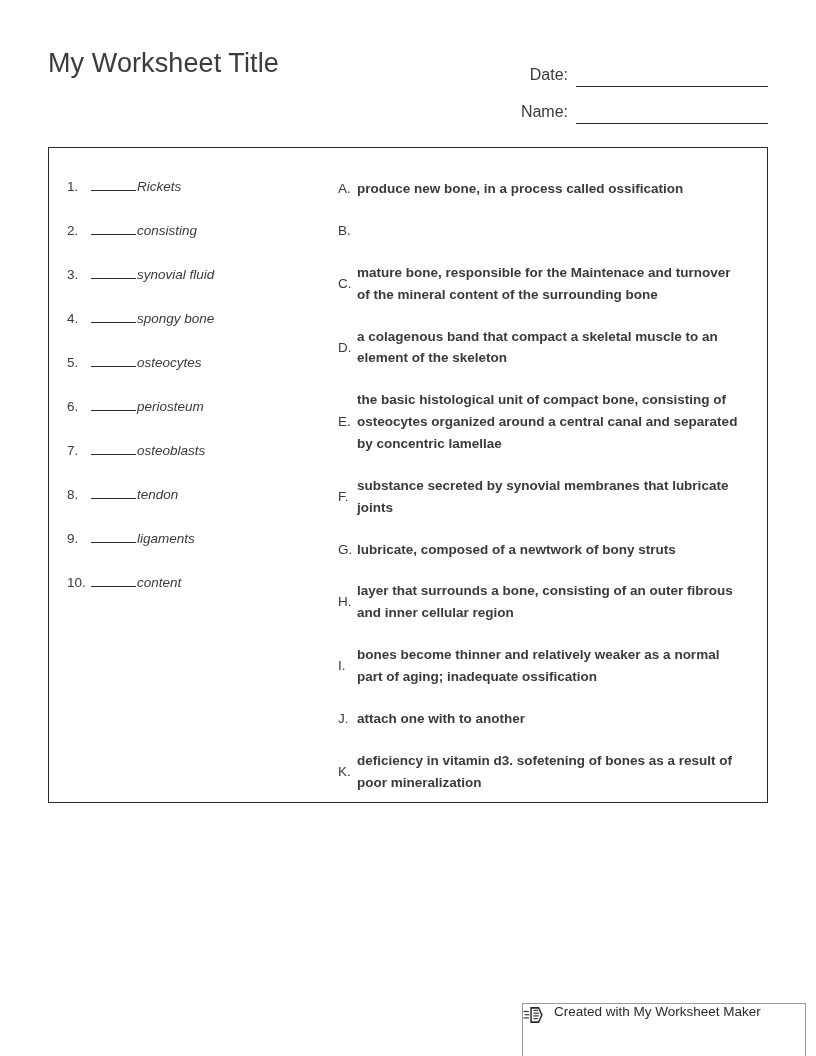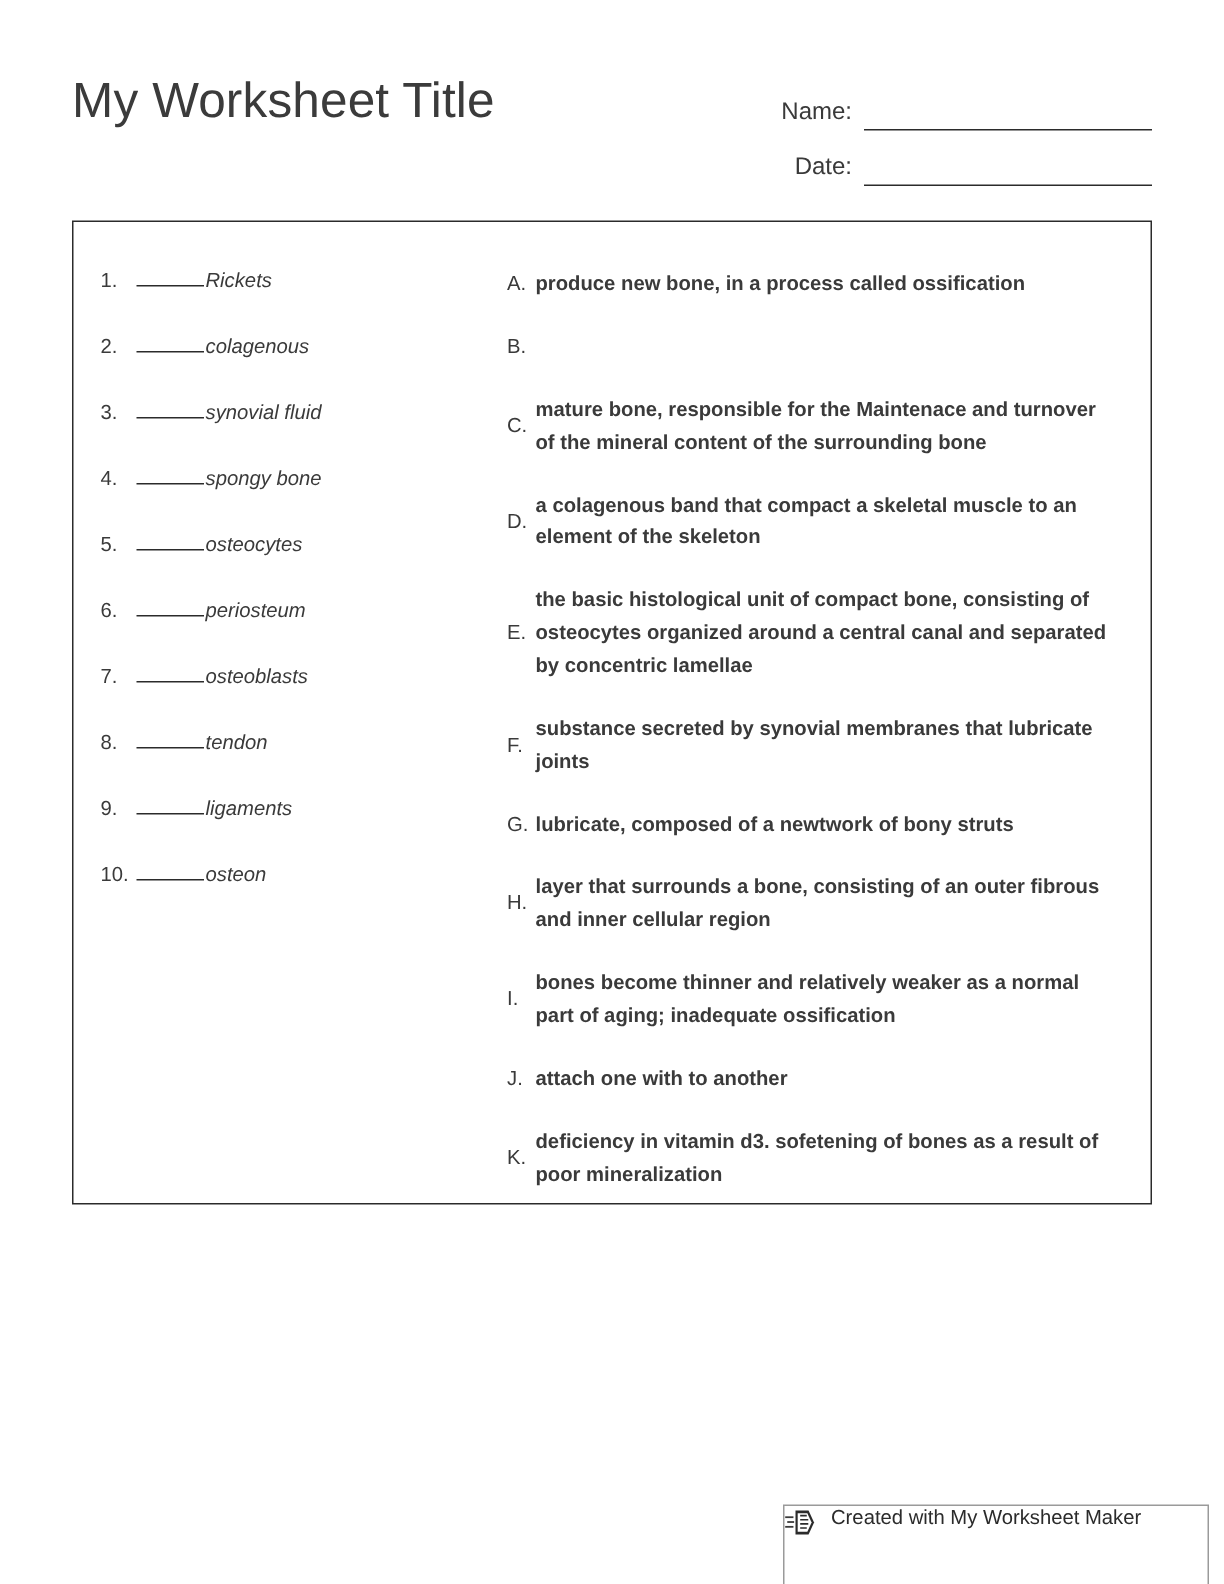--- a/index.html
+++ b/index.html
@@ -23,21 +23,21 @@
     position: absolute;
     left: 0;
     top: 0;
     width: 816px;
     height: 130px;
   }
   .worksheet-title {
     position: absolute;
     left: 48px;
     top: 48px;
-    font-size: 33px;
+    font-size: 27px;
     font-weight: 400;
     color: #3b3b3b;
     letter-spacing: 0.1px;
     white-space: nowrap;
   }
   .name-date-block {
     position: absolute;
     right: 48px;
     top: 50px;
     width: 270px;
@@ -164,45 +164,45 @@
   }
 </style>
 </head>
 <body>
 
 <div class="header">
   <div class="worksheet-title">My Worksheet Title</div>
 
   <div class="name-date-block">
     <div class="nd-row">
-      <span class="nd-label">Name:</span>
+      <span class="nd-label">Date:</span>
       <span class="nd-line"></span>
     </div>
     <div class="nd-row">
-      <span class="nd-label">Date:</span>
+      <span class="nd-label">Name:</span>
       <span class="nd-line"></span>
     </div>
   </div>
 </div>
 
 <div class="matching-box">
   <div class="columns">
 
     <div class="col-terms">
 
       <div class="term-row">
         <span class="term-num">1.</span>
         <span class="term-blank"></span>
         <span class="term-text">Rickets</span>
       </div>
 
       <div class="term-row">
         <span class="term-num">2.</span>
         <span class="term-blank"></span>
-        <span class="term-text">colagenous</span>
+        <span class="term-text">consisting</span>
       </div>
 
       <div class="term-row">
         <span class="term-num">3.</span>
         <span class="term-blank"></span>
         <span class="term-text">synovial fluid</span>
       </div>
 
       <div class="term-row">
         <span class="term-num">4.</span>
@@ -236,21 +236,21 @@
 
       <div class="term-row">
         <span class="term-num">9.</span>
         <span class="term-blank"></span>
         <span class="term-text">ligaments</span>
       </div>
 
       <div class="term-row">
         <span class="term-num">10.</span>
         <span class="term-blank"></span>
-        <span class="term-text">osteon</span>
+        <span class="term-text">content</span>
       </div>
 
 
     </div>
 
     <div class="col-defs">
 
       <div class="def-row">
         <span class="def-letter">A.</span>
         <span class="def-text">produce new bone, in a process called ossification</span>

